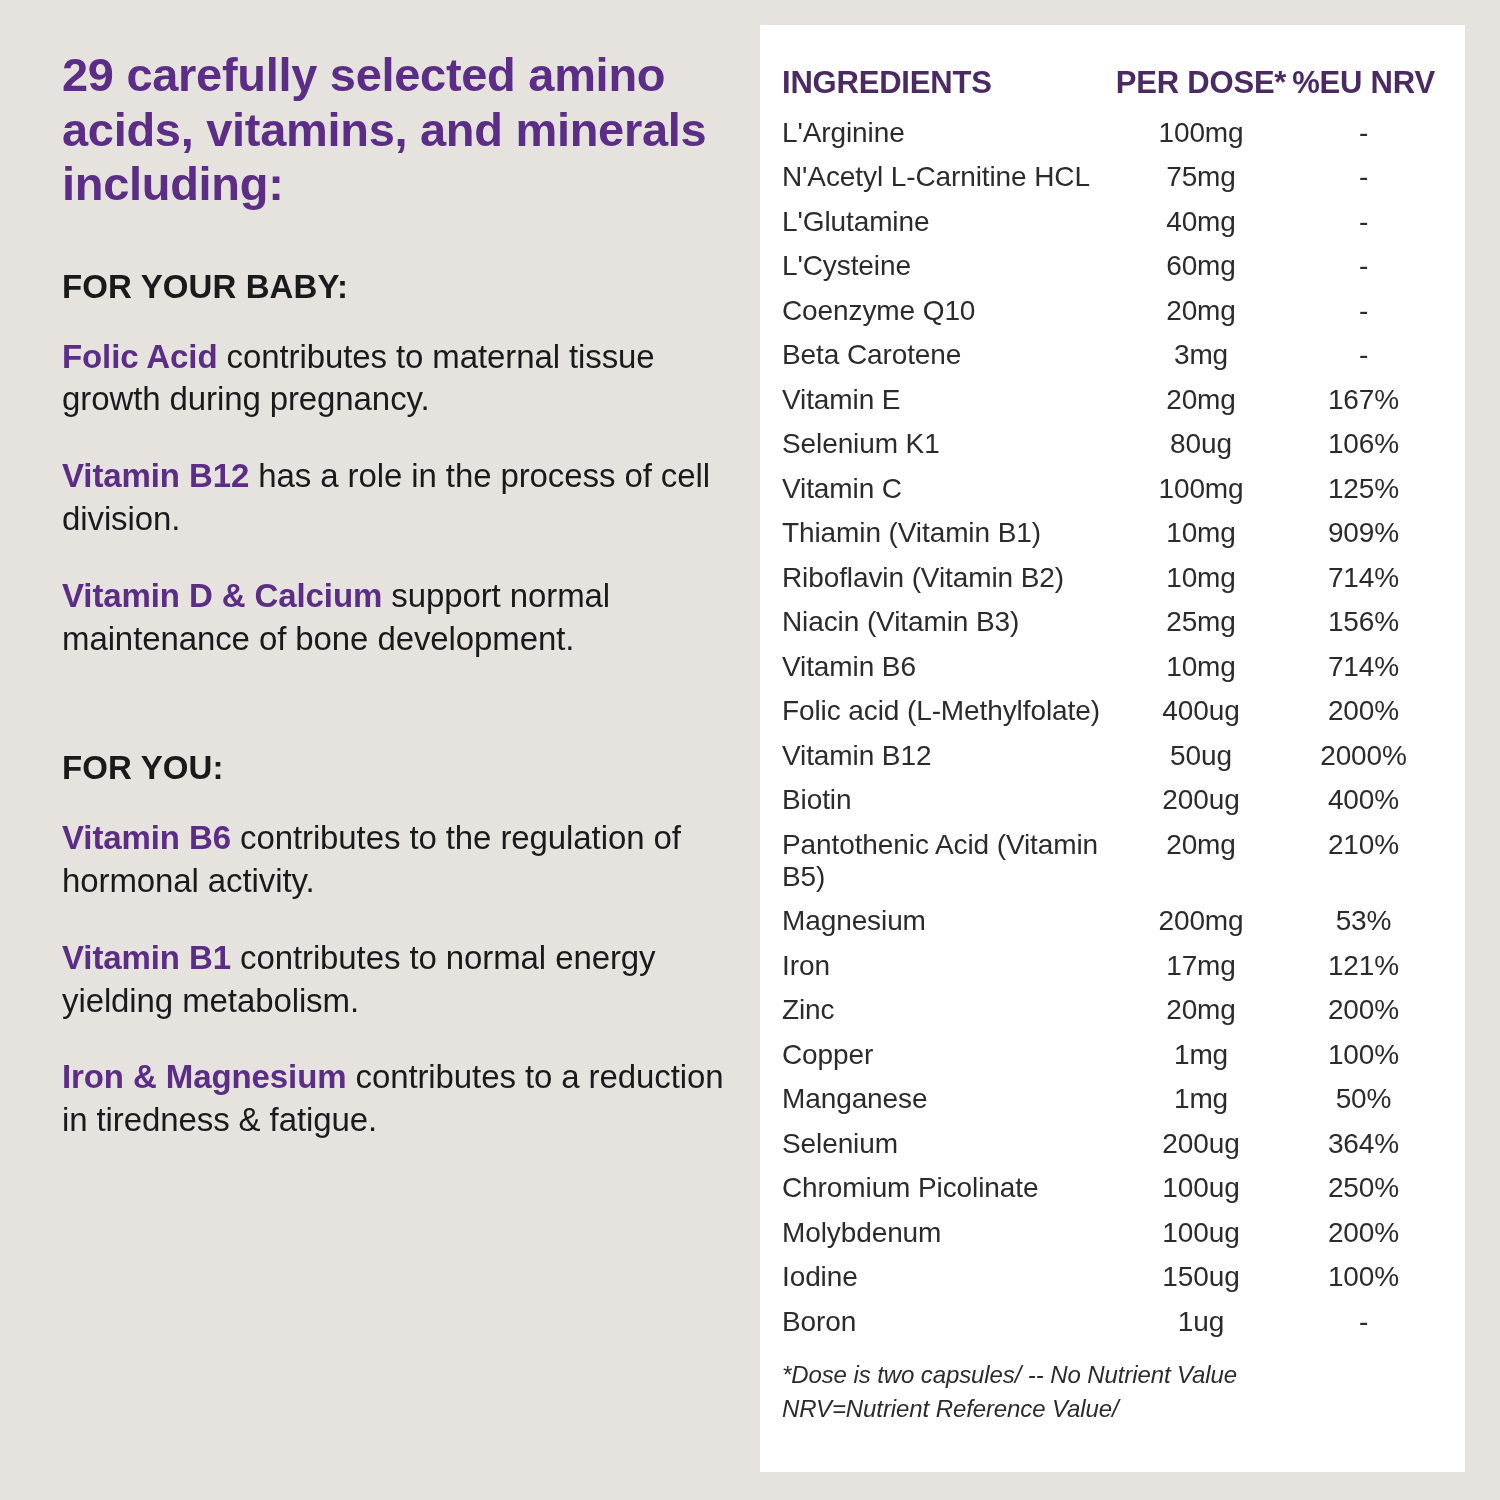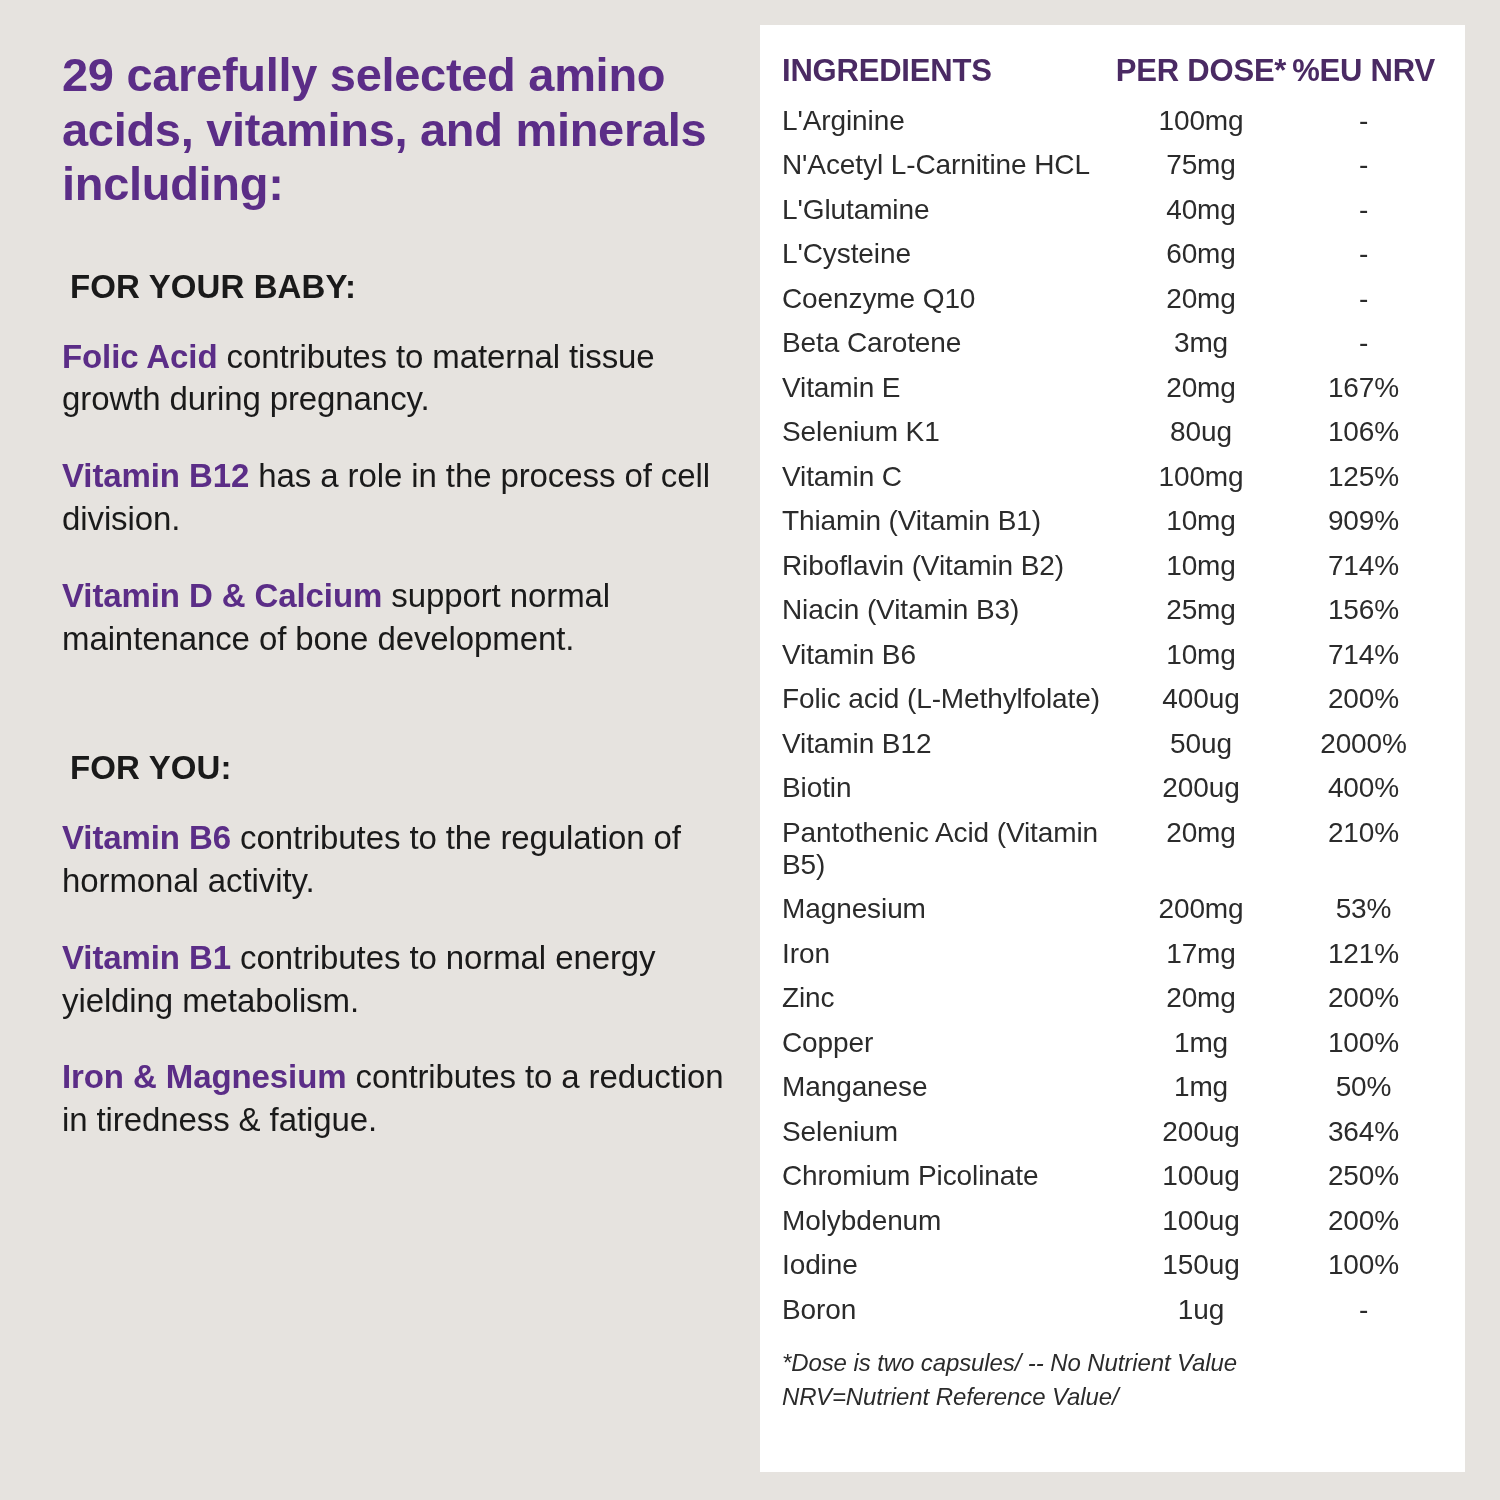--- a/index.html
+++ b/index.html
@@ -32,21 +32,21 @@
     font-weight: bold;
     line-height: 1.16;
     letter-spacing: -0.3px;
     margin: 0 0 56px 0;
   }
   .section-label {
     color: #1a1a1a;
     font-size: 33px;
     font-weight: bold;
     letter-spacing: 0.1px;
-    margin: 0 0 30px 8px;
+    margin: 0 0 30px 0;
   }
   .benefit {
     color: #1a1a1a;
     font-size: 33px;
     line-height: 1.3;
     margin: 0 0 34px 0;
     letter-spacing: -0.1px;
   }
   .benefit .hl {
     color: #5b2d87;
@@ -58,21 +58,21 @@
 
   
   .panel {
     position: absolute;
     left: 760px;
     top: 25px;
     width: 705px;
     height: 1447px;
     background: #ffffff;
     box-sizing: border-box;
-    padding: 28px 28px 0 22px;
+    padding: 40px 28px 0 22px;
   }
   table.nutri {
     width: 100%;
     border-collapse: collapse;
     table-layout: fixed;
   }
   table.nutri col.c-name  { width: 330px; }
   table.nutri col.c-dose  { width: 178px; }
   table.nutri col.c-nrv   { width: 147px; }
 

